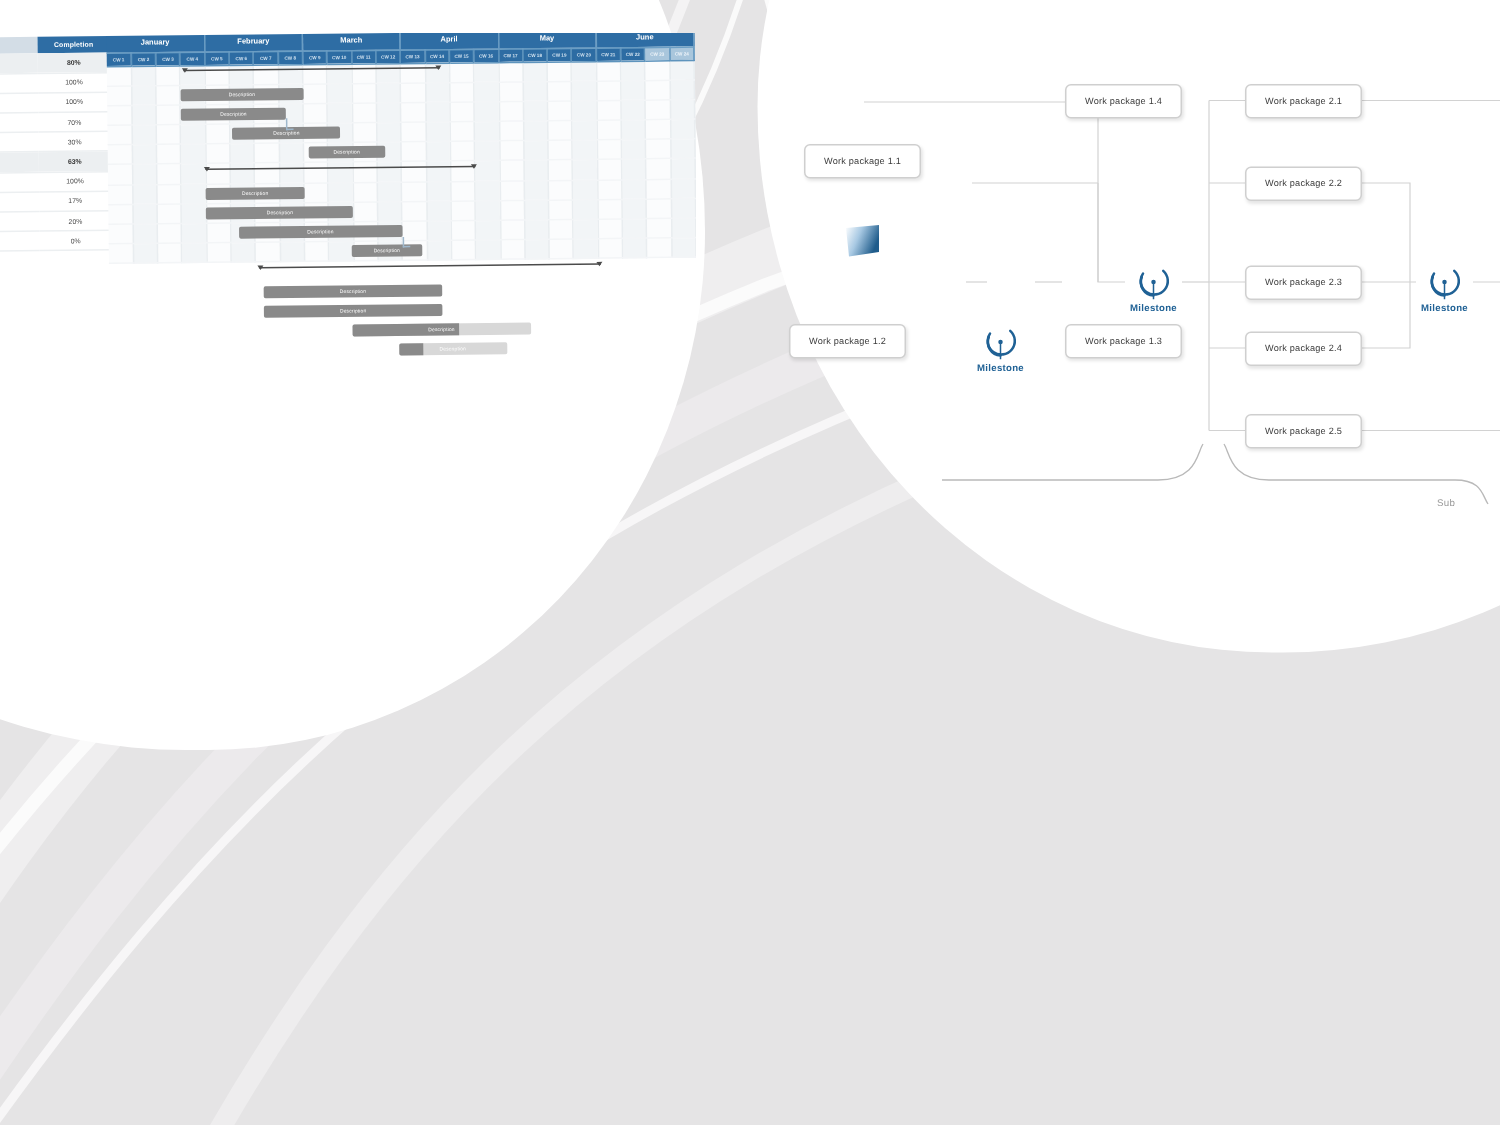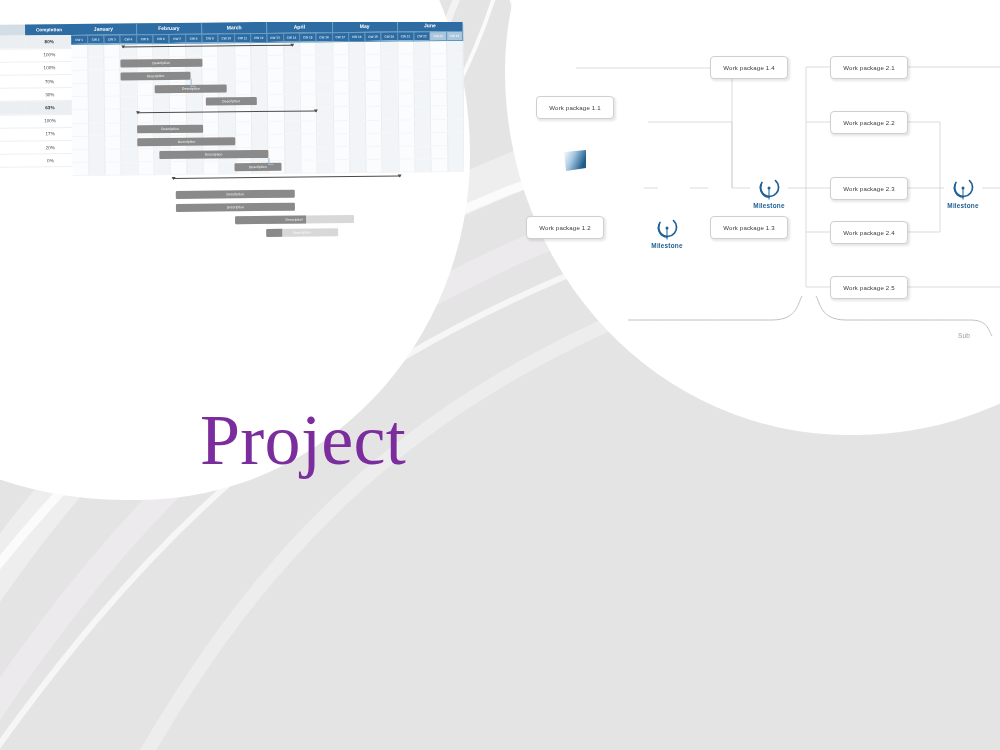--- a/index.html
+++ b/index.html
@@ -673,14 +673,13 @@
     <linearGradient id="bagrad" x1="0" y1="0" x2="1" y2="0.4">
       <stop offset="0%" stop-color="#ffffff"></stop>
       <stop offset="45%" stop-color="#a8c9e3"></stop>
       <stop offset="100%" stop-color="#1f5c8b"></stop>
     </linearGradient>
   </defs>
   <path d="M 4 6 L 26 4 L 26 22 L 6 25 Z" fill="url(#bagrad)"></path>
 </svg>
 
 <div id="title">
-  <span class="tline">Project</span>
 </div>
 
 </body></html>

